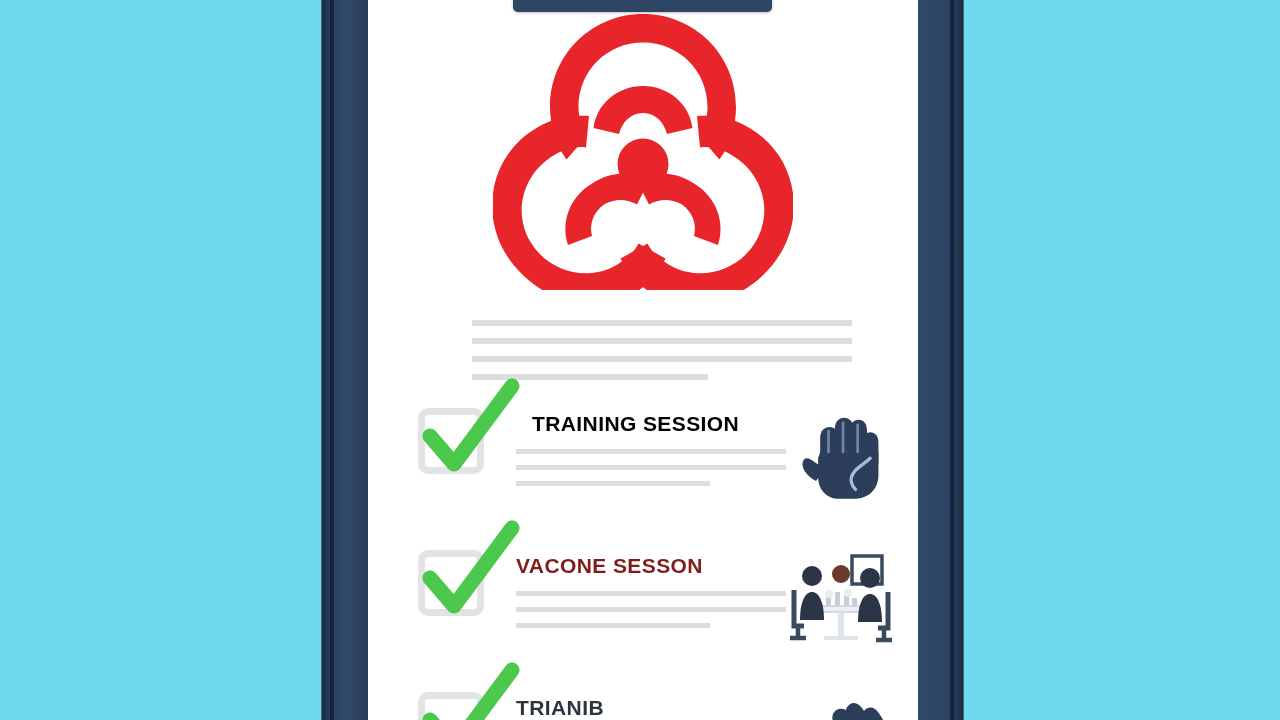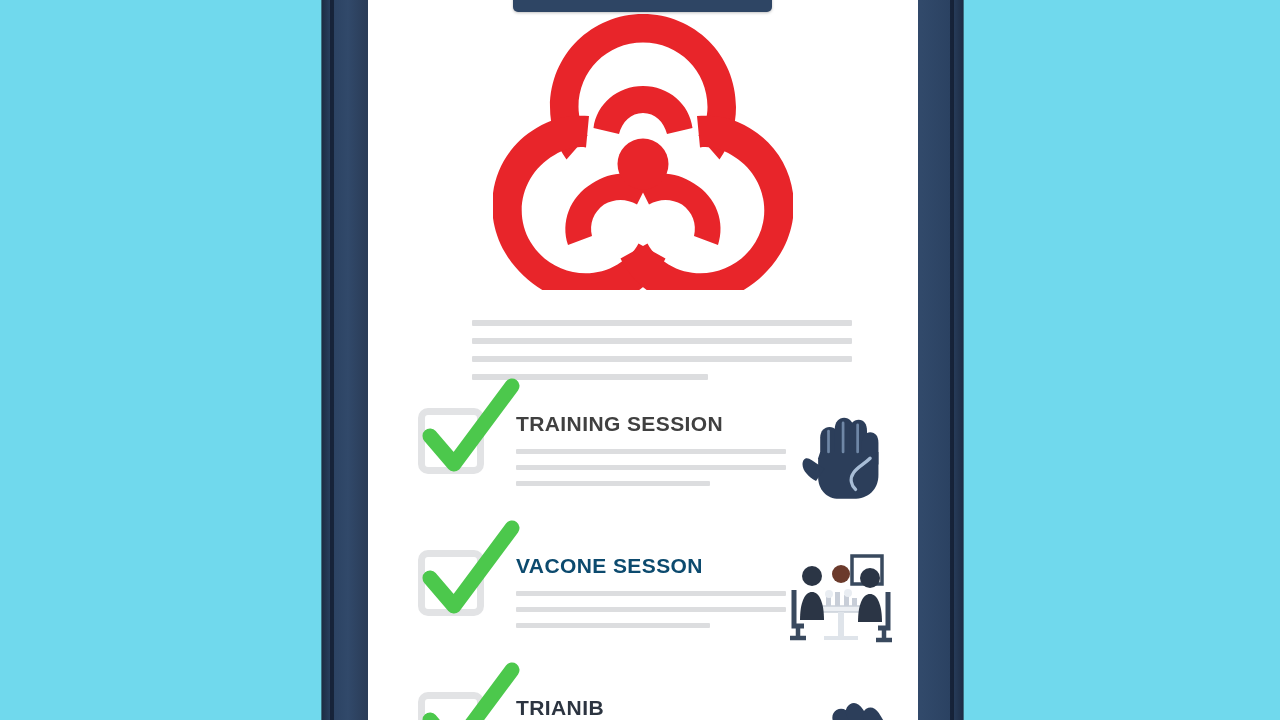--- a/index.html
+++ b/index.html
@@ -296,21 +296,21 @@
 <div id="checklist">
 
   <div class="checklist-row">
     <div class="check-box-wrap">
       <div class="check-box"></div>
       <svg class="check-tick" viewBox="0 0 104 96">
         <path d="M14 52 L38 80 L96 2" stroke="#4cc84c" stroke-width="15" fill="none" stroke-linecap="round" stroke-linejoin="round"></path>
       </svg>
     </div>
     <div class="row-body">
-      <p class="row-title" style="color: #404040;">TRAINING SESSION</p>
+      <p class="row-title" style="color: #000000; margin-left: 16px;">TRAINING SESSION</p>
       <div class="row-lines">
         <div class="ph-line" style="width: 100%; background: rgb(220, 221, 223);"></div>
         <div class="ph-line" style="width: 100%; background: rgb(220, 221, 223);"></div>
         <div class="ph-line" style="width: 72%; background: rgb(220, 221, 223);"></div>
       </div>
     </div>
     <div class="row-illus">
       <svg viewBox="0 0 100 100">
         <g fill="#2c3e5a">
           <path d="M30 36 C30 30 34 26 39 26 C44 26 48 30 48 36 L48 55 L30 55 Z"></path>
@@ -329,21 +329,21 @@
   </div>
 
   <div class="checklist-row">
     <div class="check-box-wrap">
       <div class="check-box"></div>
       <svg class="check-tick" viewBox="0 0 104 96">
         <path d="M14 52 L38 80 L96 2" stroke="#4cc84c" stroke-width="15" fill="none" stroke-linecap="round" stroke-linejoin="round"></path>
       </svg>
     </div>
     <div class="row-body">
-      <p class="row-title" style="color: #0c4a6e;">VACONE SESSON</p>
+      <p class="row-title" style="color: #7f1d1d;">VACONE SESSON</p>
       <div class="row-lines">
         <div class="ph-line" style="width: 100%; background: rgb(220, 221, 223);"></div>
         <div class="ph-line" style="width: 100%; background: rgb(220, 221, 223);"></div>
         <div class="ph-line" style="width: 72%; background: rgb(220, 221, 223);"></div>
       </div>
     </div>
     <div class="row-illus illus-meeting">
       <svg viewBox="0 0 110 100">
 
         <rect x="66" y="8" width="30" height="28" fill="none" stroke="#39495e" stroke-width="3.5"></rect>

